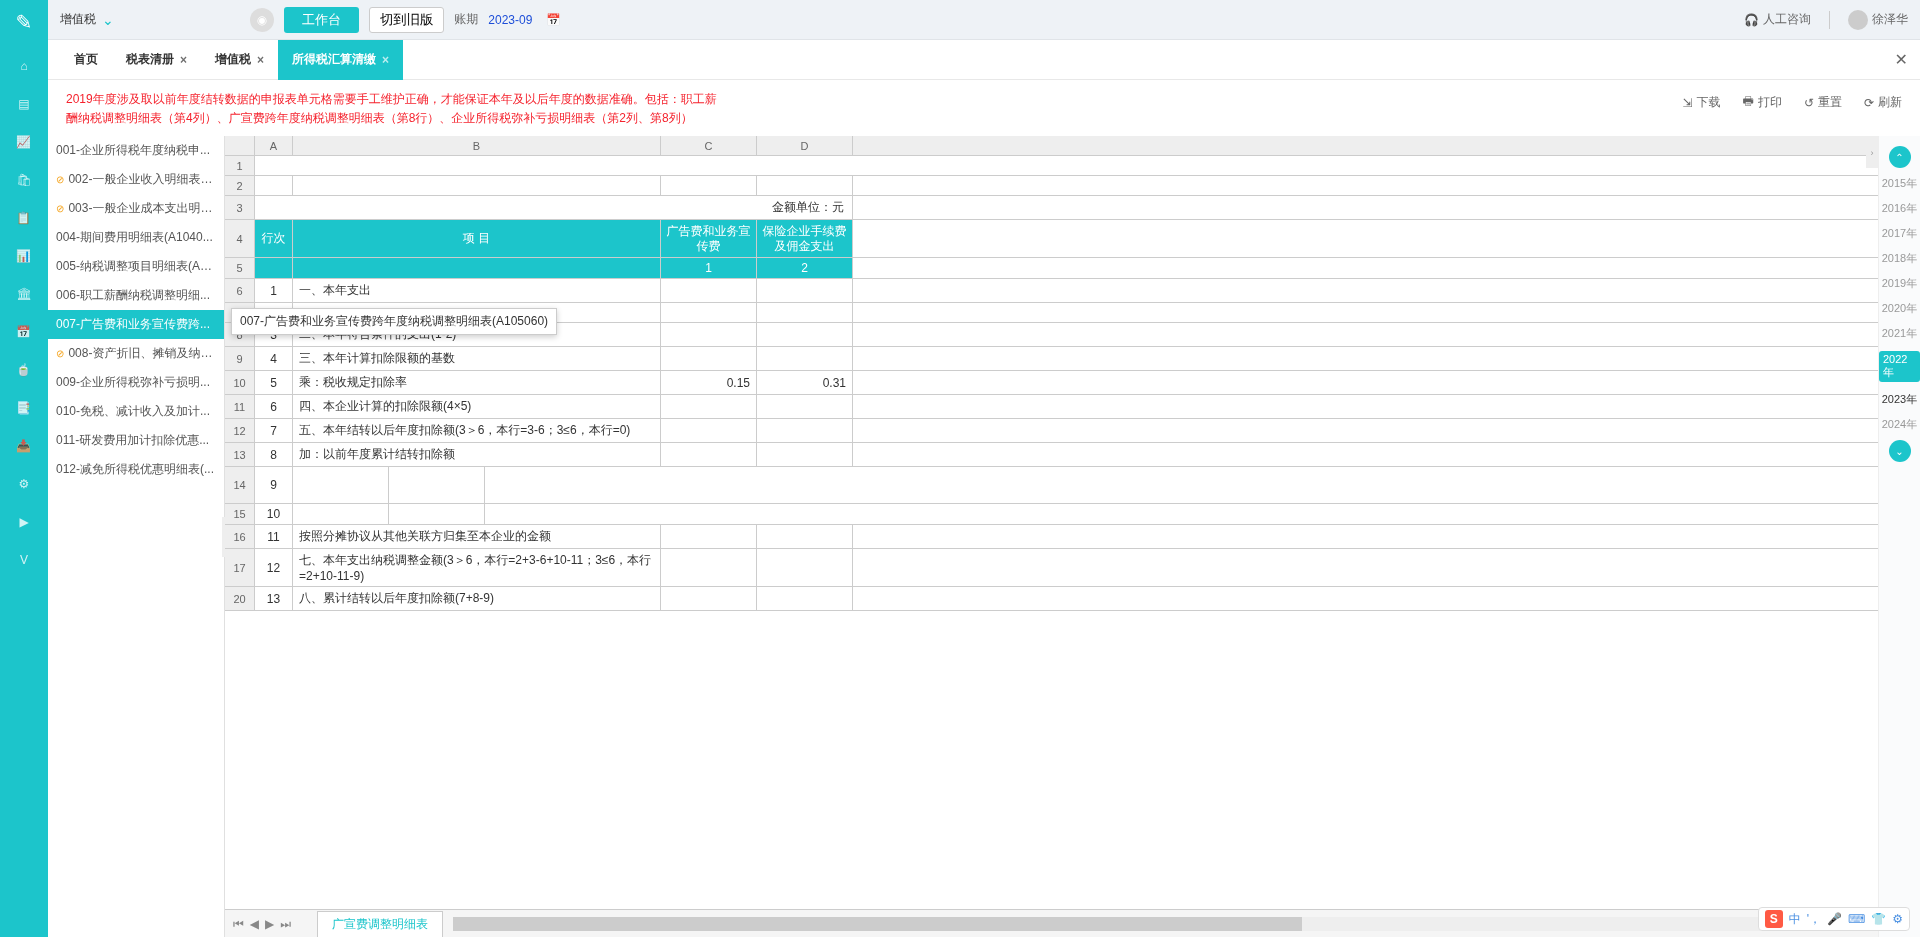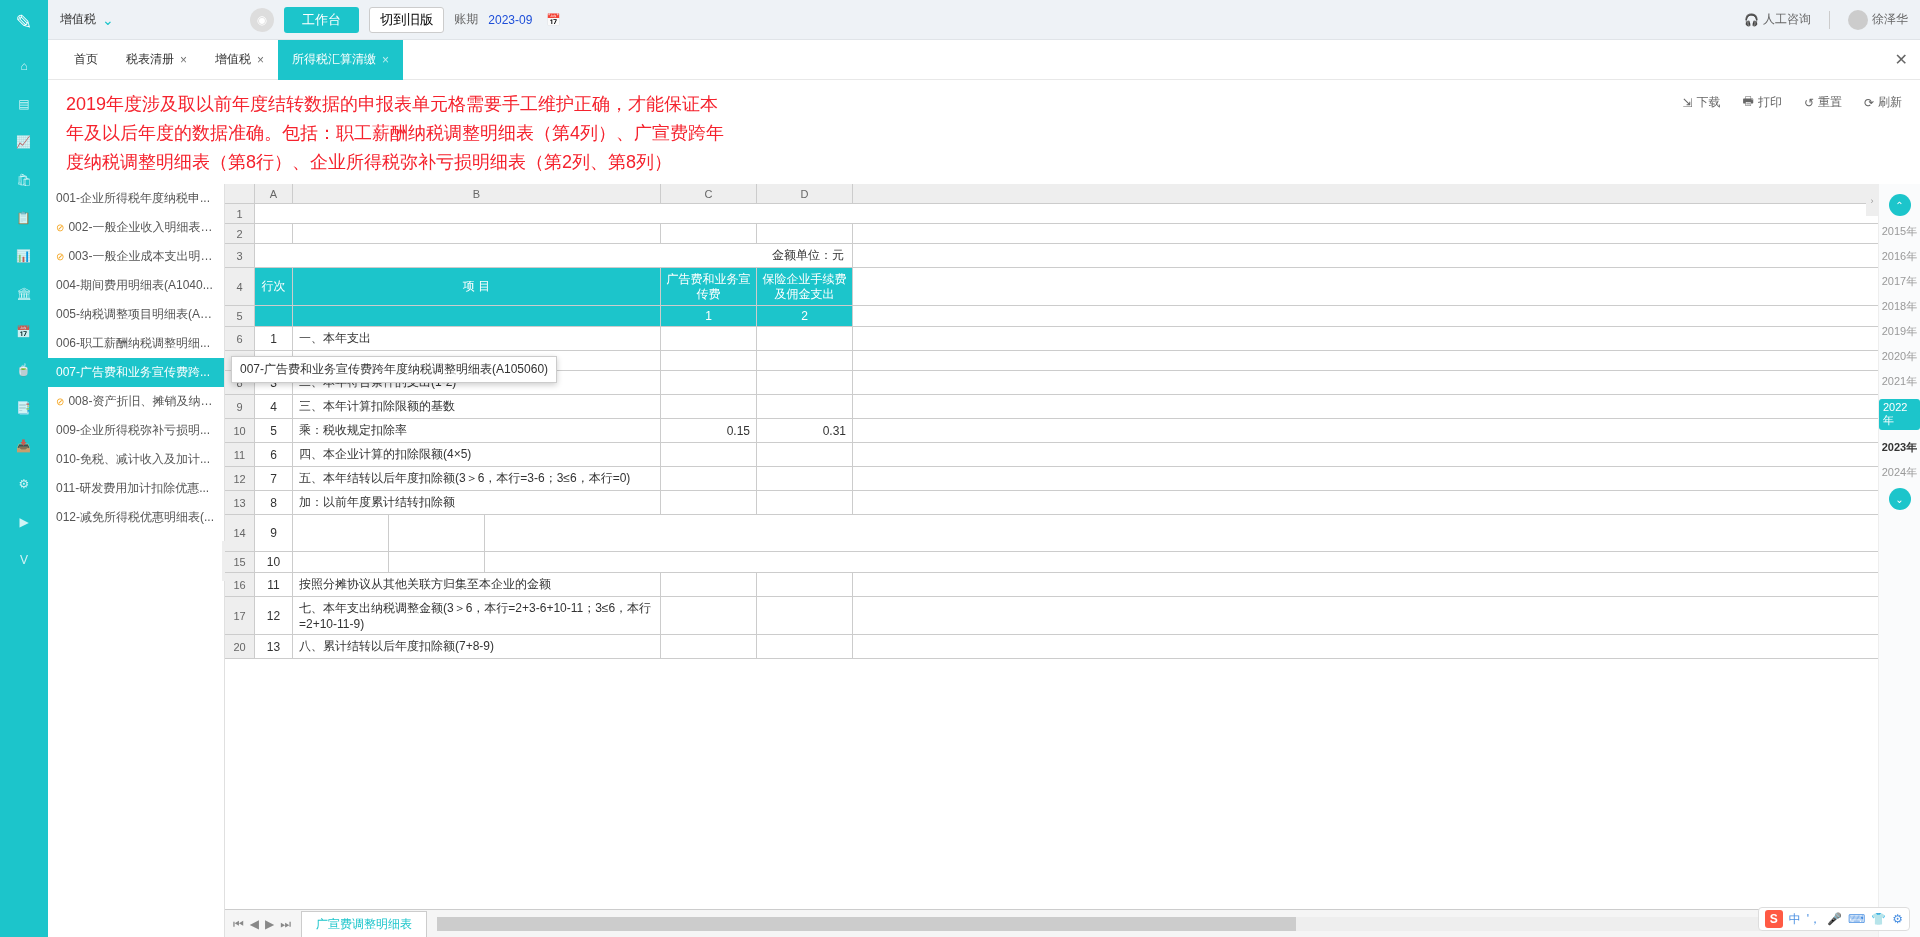--- a/index.html
+++ b/index.html
@@ -36,21 +36,21 @@
 .tabs-row .tab { padding: 0 14px; height: 40px; display: flex; align-items: center; gap: 6px; cursor: pointer; color: #333; }
 .tabs-row .tab.active { background: #1cc5cb; color: #fff; }
 .tabs-row .tab .close { font-size: 12px; opacity: 0.7; }
 .tabs-row .close-all { position: absolute; right: 12px; font-size: 16px; color: #666; cursor: pointer; }
 
 
 .content { flex: 1; display: flex; flex-direction: column; min-height: 0; }
 
 
 .warn-bar { display: flex; align-items: flex-start; padding: 10px 18px 8px 18px; gap: 20px; }
-.warn-text { color: #f5222d; font-size: 18px; line-height: 1.6; max-width: 660px; }
+.warn-text { color: #f5222d; font-size: 12px; line-height: 1.6; max-width: 660px; }
 .warn-actions { margin-left: auto; display: flex; align-items: center; gap: 22px; color: #666; padding-top: 2px; }
 .warn-actions .act { display: flex; align-items: center; gap: 4px; cursor: pointer; }
 
 
 .body { flex: 1; display: flex; min-height: 0; position: relative; }
 
 
 .report-tree { width: 176px; display: flex; flex-direction: column; font-size: 12px; position: relative; }
 .report-tree .tree-item { padding: 6px 8px 6px 8px; display: flex; align-items: center; gap: 4px; cursor: pointer; white-space: nowrap; overflow: hidden; text-overflow: ellipsis; color: #555; }
 .report-tree .tree-item.active { background: #1cc5cb; color: #fff; }
@@ -85,30 +85,30 @@
 .double-h .row-h { min-height: 36px; }
 .double-h .cell { min-height: 36px; }
 
 
 .tooltip-pop { position: absolute; background: #fff; border: 1px solid #ccc; box-shadow: 0 2px 6px rgba(0,0,0,0.2); padding: 4px 8px; font-size: 12px; z-index: 10; }
 
 
 .sheet-bottom { height: 28px; border-top: 1px solid #ccc; display: flex; align-items: center; background: #f5f5f5; }
 .sheet-bottom .nav-arrows { display: flex; padding: 0 6px; gap: 2px; }
 .sheet-bottom .nav-arrows span { cursor: pointer; color: #888; padding: 0 2px; }
-.sheet-bottom .sheet-tab { background: #fff; border: 1px solid #ccc; border-bottom: none; padding: 4px 14px; margin-left: 2px; cursor: pointer; color: #1cc5cb; }
+.sheet-bottom .sheet-tab { background: #fff; border: 1px solid #ccc; border-bottom: none; padding: 4px 14px; margin-left: 18px; cursor: pointer; color: #1cc5cb; }
 .sheet-bottom .hscroll { flex: 1; height: 14px; margin: 0 10px; background: #eee; position: relative; }
 .sheet-bottom .hscroll .thumb { position: absolute; left: 0; width: 60%; height: 100%; background: #ccc; }
 
 
 .year-nav { width: 42px; background: #fafbfc; border-left: 1px solid #eee; display: flex; flex-direction: column; align-items: center; padding-top: 10px; gap: 8px; font-size: 11px; }
 .year-nav .nav-btn { width: 22px; height: 22px; border-radius: 50%; background: #1cc5cb; color: #fff; display: flex; align-items: center; justify-content: center; cursor: pointer; font-size: 10px; }
 .year-nav .yr { color: #999; cursor: pointer; }
 .year-nav .yr.active { background: #1cc5cb; color: #fff; padding: 2px 4px; border-radius: 3px; }
-.year-nav .yr.current { color: #333; font-weight: 700; }
+.year-nav .yr.current { color: #333; font-weight: 400; }
 
 
 .expand-right { position: absolute; right: 42px; top: 2px; width: 12px; height: 30px; background: #eee; display: flex; align-items: center; justify-content: center; color: #999; font-size: 9px; cursor: pointer; }
 
 
 .ime-bar { position: fixed; bottom: 6px; right: 10px; display: flex; align-items: center; gap: 6px; background: #fff; padding: 2px 6px; border: 1px solid #ddd; border-radius: 4px; }
 .ime-bar .ime-logo { width: 18px; height: 18px; background: #ff5a44; color: #fff; border-radius: 3px; display: flex; align-items: center; justify-content: center; font-weight: bold; font-size: 12px; }
 .ime-bar span { color: #4a90e2; font-size: 12px; cursor: pointer; }
 </style>
 </head>
@@ -153,21 +153,21 @@
         <span>人工咨询</span>
       </div>
       <div class="divider"></div>
       <div class="right-item">
         <div class="avatar"></div>
         <span>徐泽华</span>
       </div>
     </div>
 
     <div class="tabs-row">
-      <div id="tabs-container" style="display: flex;">
+      <div id="tabs-container" style="display: flex; font-weight: bold;">
           <div class="tab">
             <span>首页</span>
           </div>
           <div class="tab">
             <span>税表清册</span>
             <span class="close">×</span>
           </div>
           <div class="tab">
             <span>增值税</span>
             <span class="close">×</span>

